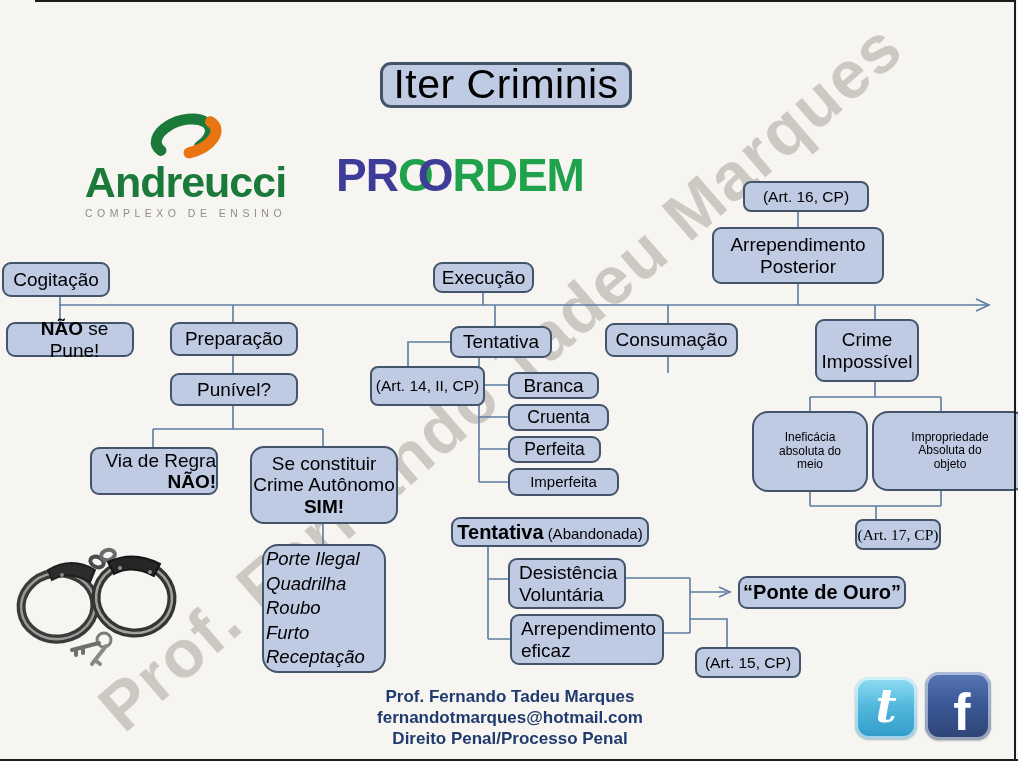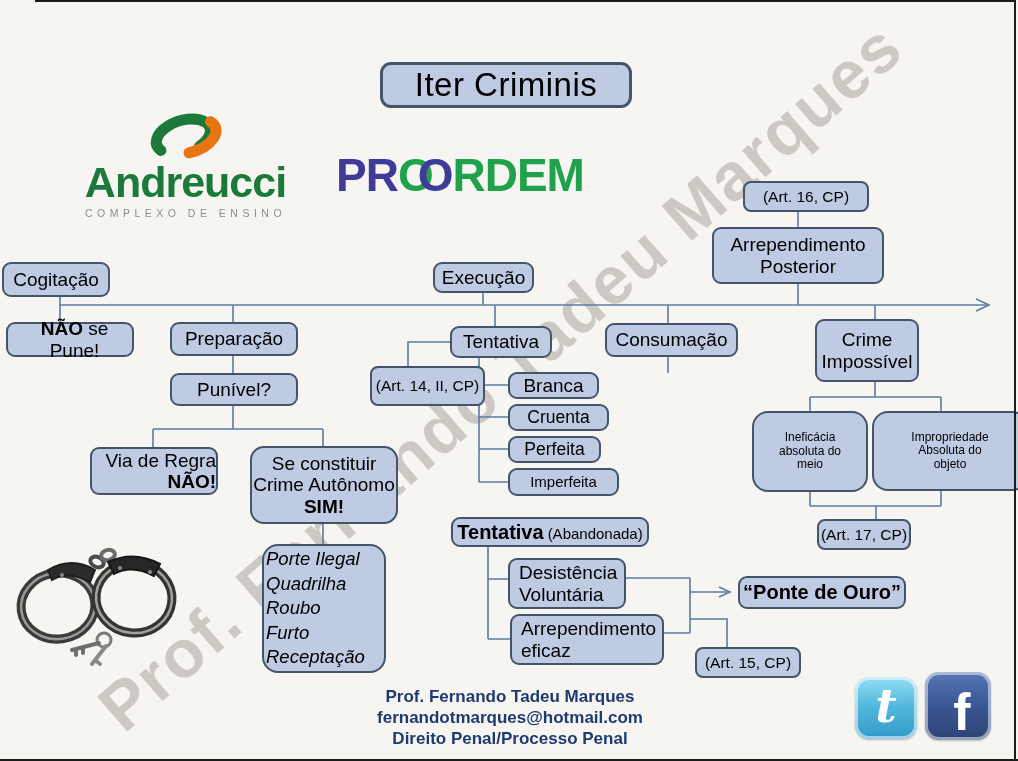--- a/index.html
+++ b/index.html
@@ -29,21 +29,21 @@
 
   .node {
     position:absolute; z-index:3;
     background:#bfcae3; border:2.5px solid #44546a; border-radius:9px;
     display:flex; flex-direction:column; align-items:center; justify-content:center;
     font-size:19px; color:#000; text-align:center; line-height:1.12;
   }
   .node.small { font-size:15.5px; border-radius:8px; }
   .node.tiny-pad { padding:0 2px; }
   .node .b { font-weight:bold; }
-  #title-box { font-size:33px; border-width:3px; border-radius:11px; letter-spacing:0.5px; }
+  #title-box { font-size:41px; border-width:3px; border-radius:11px; letter-spacing:0.5px; }
   #node-crimes { align-items:flex-start; text-align:left; padding-left:2px; line-height:1.33; font-size:18.5px; border-radius:16px;font-style:italic; }
   #node-se-constituir { border-radius:14px; }
   #node-ineficacia, #node-impropriedade { font-size:12px; border-radius:16px; }
   #node-tentativa-abandonada { flex-direction:row; gap:4px; align-items:baseline; padding-top:2px; }
   #node-tentativa-abandonada .main { font-size:20px; font-weight:bold; }
   #node-tentativa-abandonada .sub { font-size:15px; }
   #node-ponte { font-size:20px; font-weight:600; }
   .inline-row { display:block; }
 
   
@@ -173,21 +173,21 @@
   <div class="node" style="left:90px; top:447px; width:128px; height:48px;align-items:flex-end;">
     <span class="inline-row">Via de Regra</span>
     <span class="inline-row b">NÃO!</span>
   </div>
   <div class="node" id="node-se-constituir" style="left:250px; top:446px; width:148px; height:78px;">
     <span class="inline-row">Se constituir</span>
     <span class="inline-row">Crime Autônomo</span>
     <span class="inline-row b">SIM!</span>
   </div>
 
-  <div class="node small" style="left:817px; top:519px; width:94px; height:31px;">(Art. 17, CP)</div>
+  <div class="node small" style="left:855px; top:519px; width:86px; height:31px;font-family:Liberation Serif, serif;">(Art. 17, CP)</div>
 
   <div class="node" id="node-tentativa-abandonada" style="left:451px; top:517px; width:198px; height:30px;">
     <span class="main">Tentativa</span>
     <span class="sub">(Abandonada)</span>
   </div>
 
   <div class="node" id="node-crimes" style="left:262px; top:544px; width:124px; height:129px;">
     <div>Porte Ilegal</div>
     <div>Quadrilha</div>
     <div>Roubo</div>

